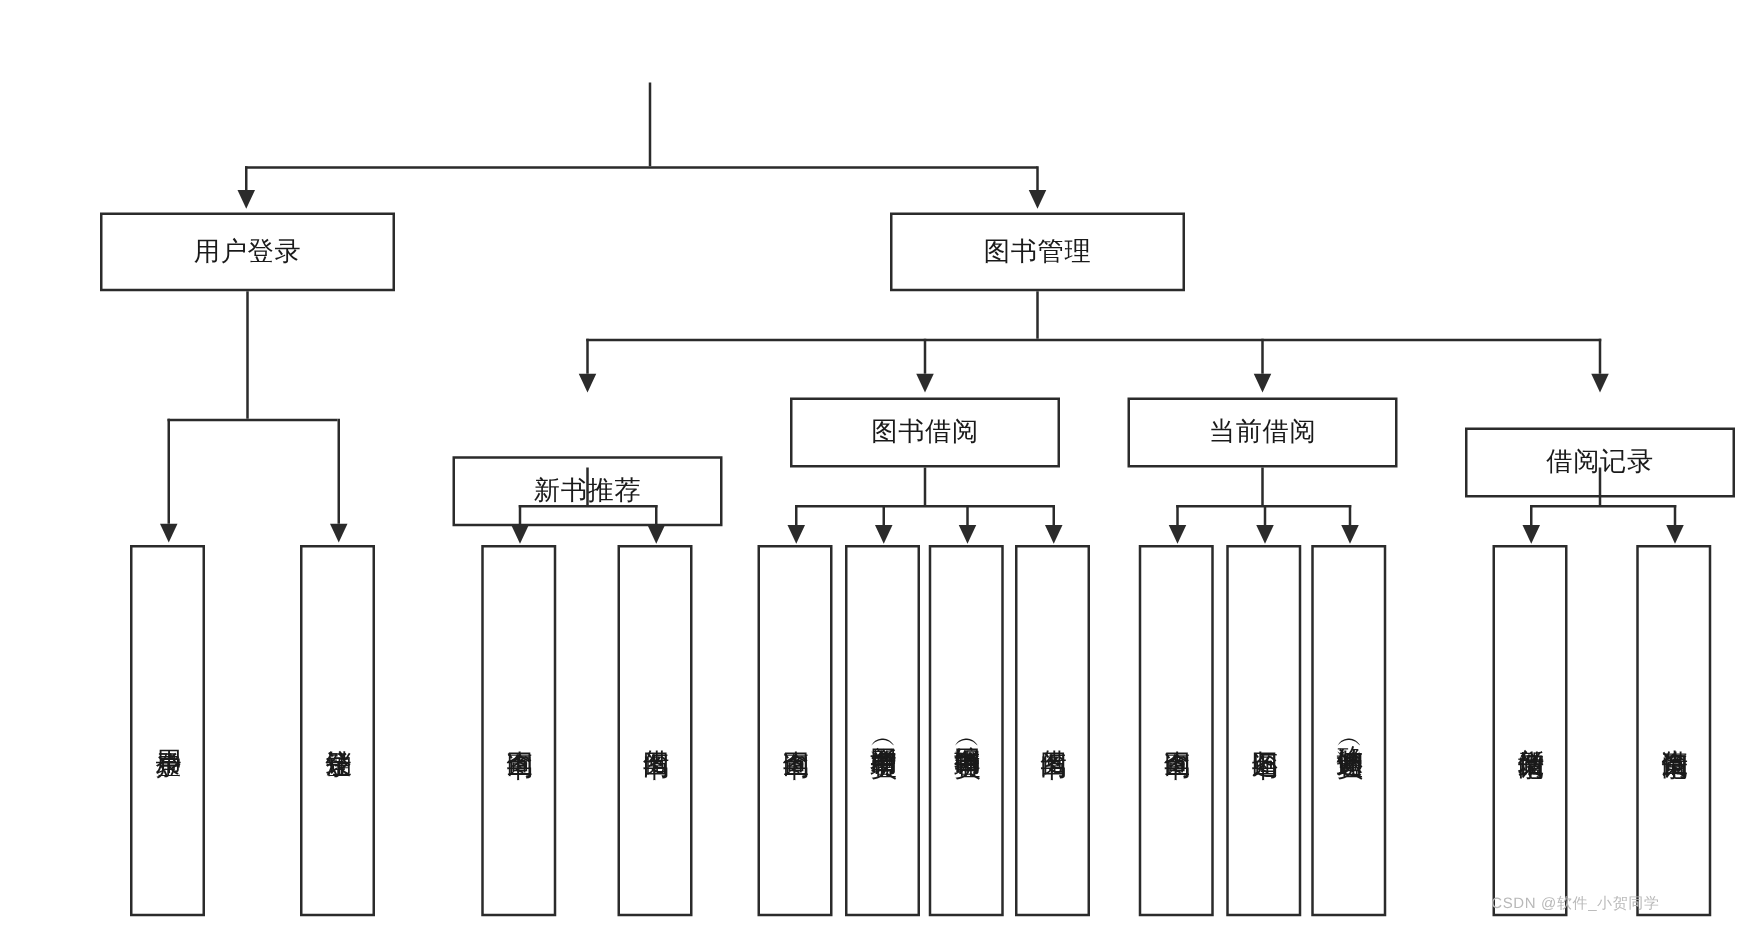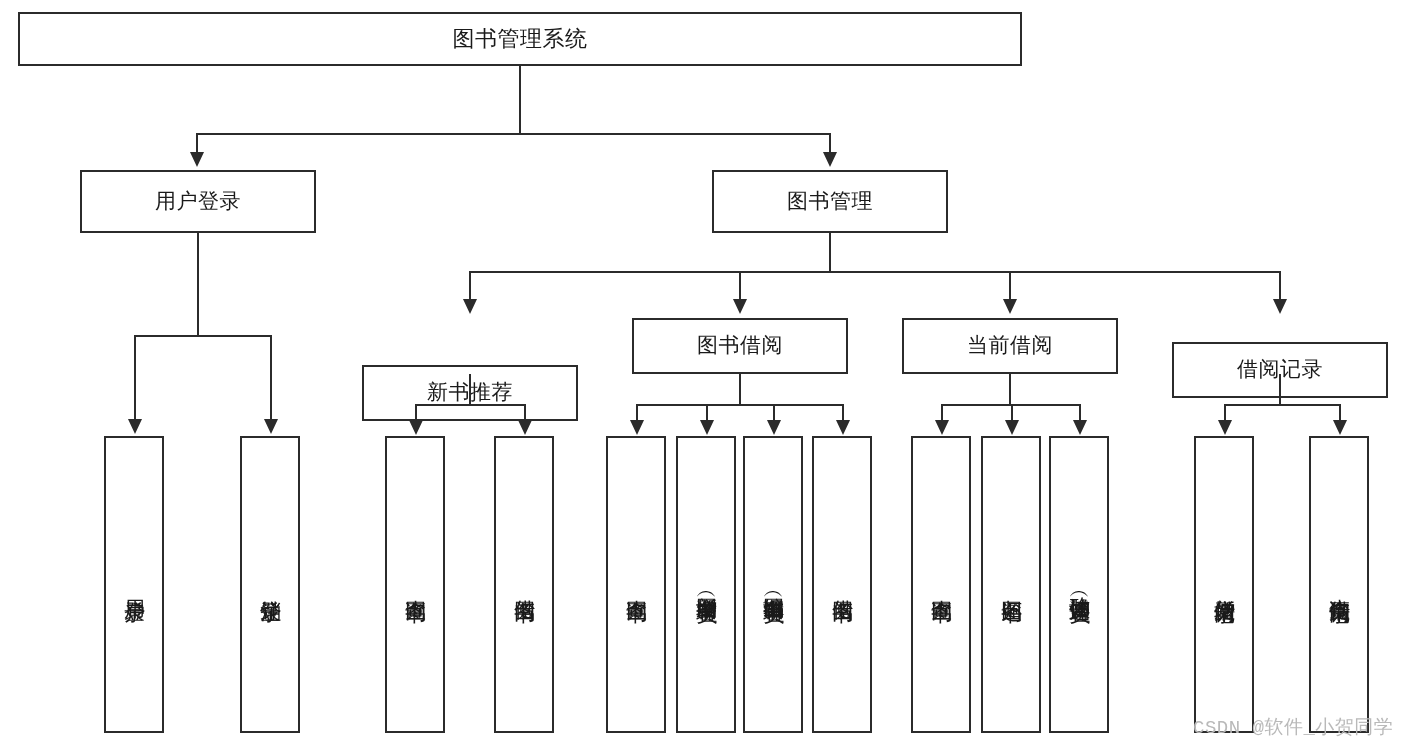--- a/index.html
+++ b/index.html
@@ -68,35 +68,32 @@
   .arrow {
     position: absolute;
     width: 0;
     height: 0;
     border-left: 7px solid transparent;
     border-right: 7px solid transparent;
     border-top: 15px solid #2b2b2b;
   }
   .watermark {
     position: absolute;
-    font-size: 19px;
+    font-size: 12px;
     color: #b9b9b9;
     white-space: nowrap;
     letter-spacing: 0.5px;
-    font-family: Liberation Mono, monospace;
+    font-family: Liberation Sans, sans-serif;
   }
 </style>
 </head>
 <body>
 
 <div id="canvas">
 
-  <div class="node horiz root" style="left:18px; top:12px; width:1004px; height:54px;">
-    <span>图书管理系统</span>
-  </div>
 
   <div class="vline" style="left:519px; top:66px; height:67px;"></div>
 
   <div class="hline" style="left:196px; top:133px; width:634px;"></div>
 
   <div class="vline" style="left:196px; top:133px; height:21px;"></div>
   <div class="arrow" style="left:190px; top:152px;"></div>
   <div class="vline" style="left:829px; top:133px; height:21px;"></div>
   <div class="arrow" style="left:823px; top:152px;"></div>
 

